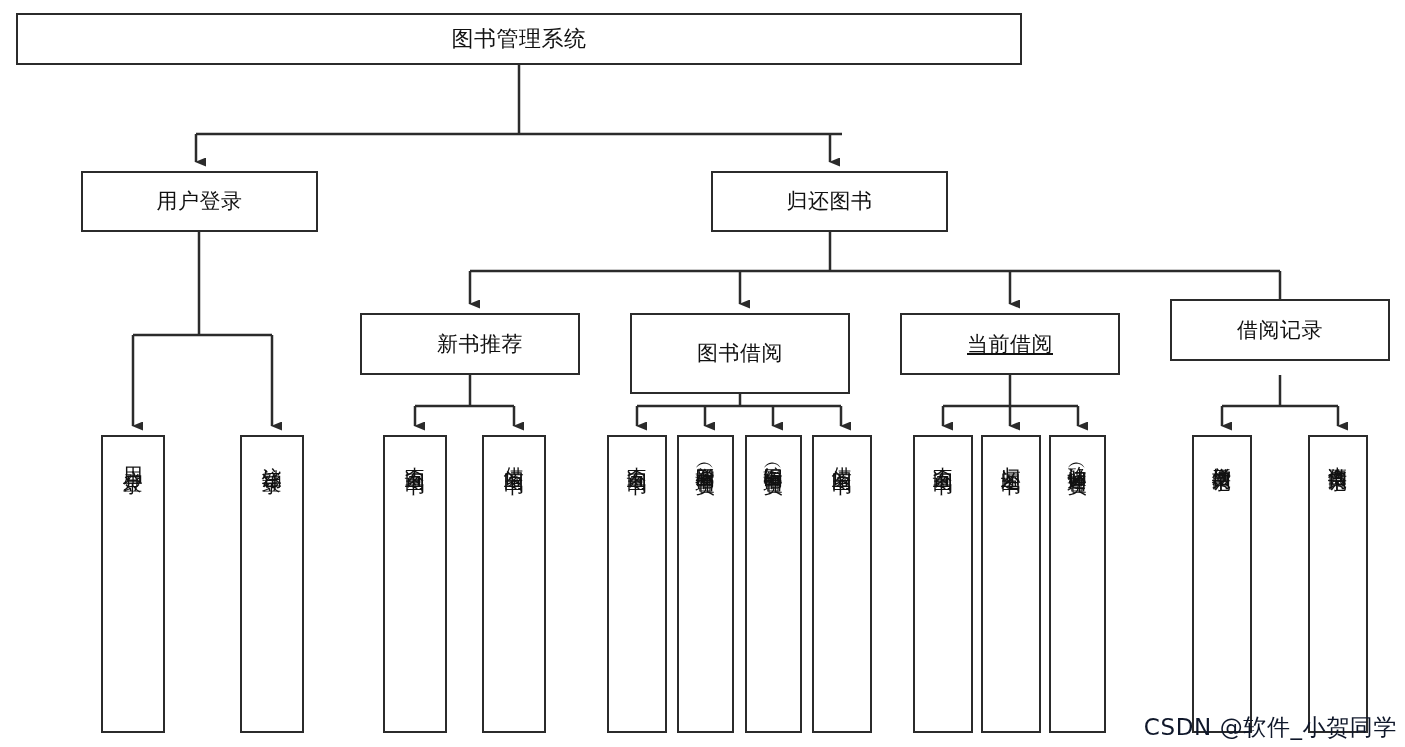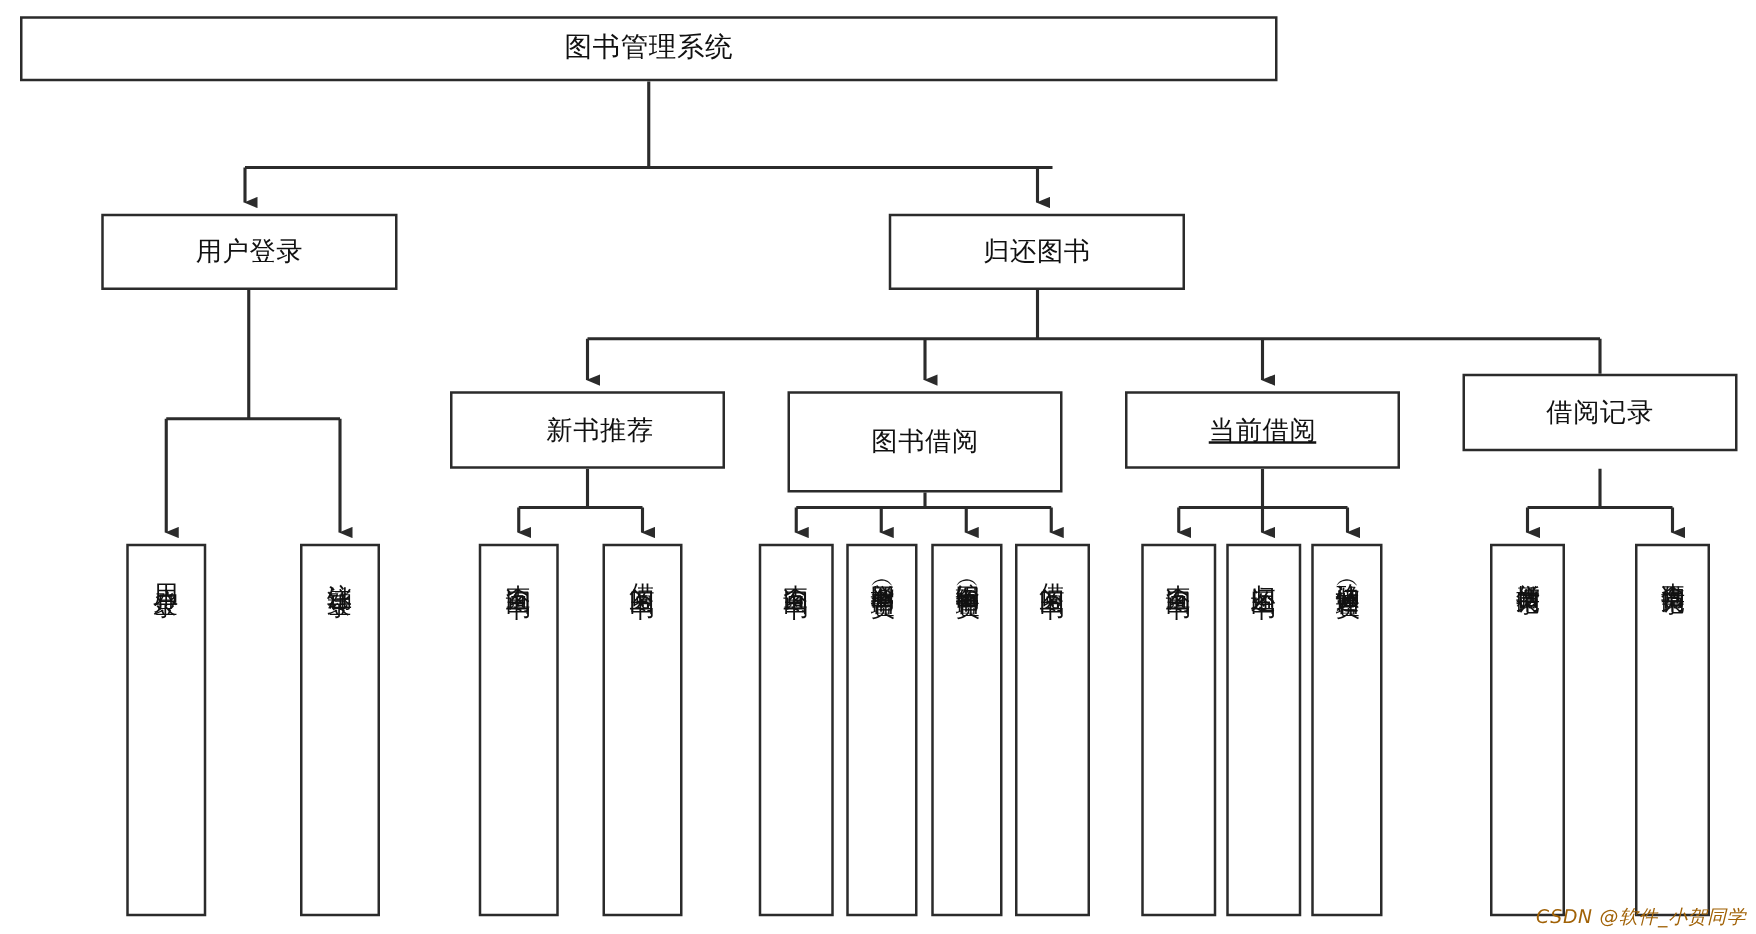--- a/index.html
+++ b/index.html
@@ -65,26 +65,25 @@
     white-space: nowrap;
   }
   .node.leaf.leaf-tall .node-label {
     font-size: 19px;
     letter-spacing: 1.5px;
   }
   #watermark {
     position: absolute;
     right: 8px;
     bottom: 4px;
-    font-size: 15px;
-    color: #a16207;
+    font-size: 23px;
+    color: #0f172a;
     letter-spacing: 0.6px;
     white-space: nowrap;
     pointer-events: none;
-    font-style: italic;
   }
 </style>
 </head>
 <body>
 
 <div id="diagram-root">
 
   <svg id="svg-layer" viewBox="0 0 1405 747" xmlns="http://www.w3.org/2000/svg">
     <defs>
       <marker id="arrowhead" markerWidth="9" markerHeight="11" refX="4.5" refY="10" orient="auto" markerUnits="userSpaceOnUse">

